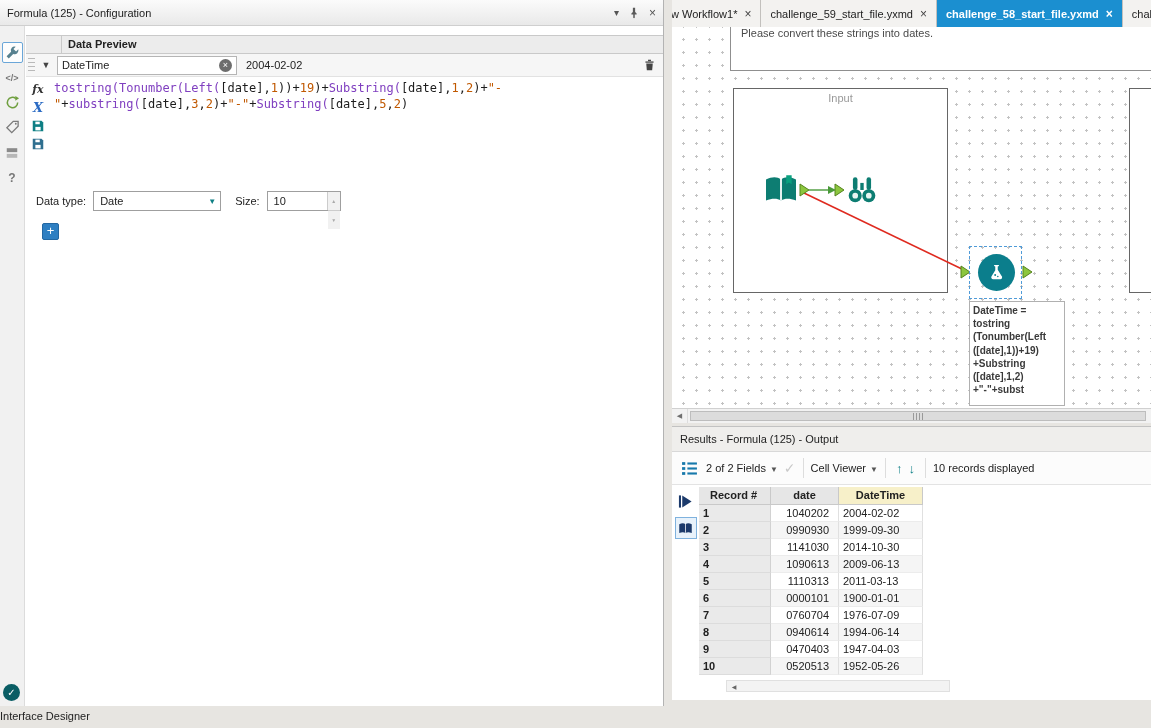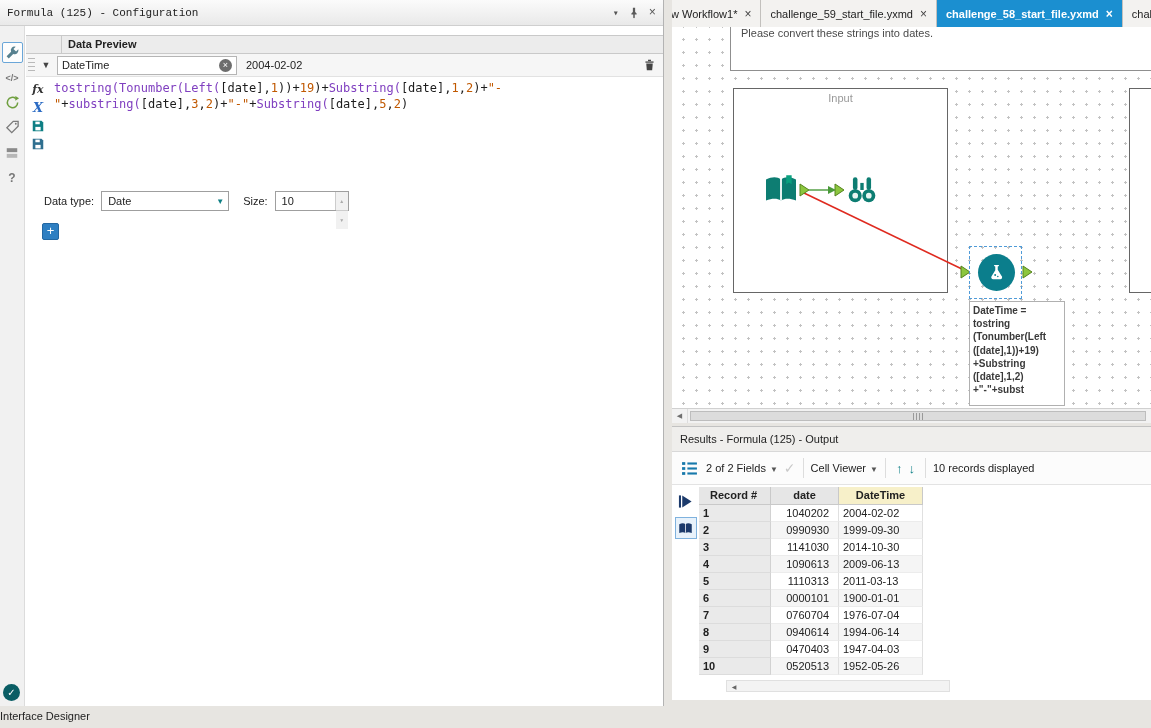--- a/index.html
+++ b/index.html
@@ -5,21 +5,21 @@
   * { margin:0; padding:0; box-sizing:border-box; }
   html,body { width:1151px; height:728px; }
   body {
     font-family:"Liberation Sans", sans-serif;
     font-size:11px; color:#222;
     background:#e7e5e1;
     position:relative; overflow:hidden;
   }
   
   .left-panel { position:absolute; left:0; top:0; width:664px; height:706px; background:#fff; border-right:1px solid #b3b3b3; }
-  .panel-titlebar { height:26px; background:linear-gradient(#fbfbfb,#e9e9e9); border-bottom:1px solid #cfcfcf; display:flex; align-items:center; padding:4px 7px;font-family:Liberation Mono, monospace; }
+  .panel-titlebar { height:26px; background:linear-gradient(#fbfbfb,#e9e9e9); border-bottom:1px solid #cfcfcf; display:flex; align-items:center; padding:4px 7px; }
   .panel-title { flex:1; font-size:11px; color:#222; }
   .tb-icon { margin-left:9px; color:#555; font-size:10px; display:flex; align-items:center; cursor:default; }
   .tool-strip { position:absolute; left:0; top:26px; bottom:0; width:25px; background:#f1f1f1; border-right:1px solid #dcdcdc; padding-top:12px; }
   .strip-icon { width:21px; height:21px; margin:4px auto; display:flex; align-items:center; justify-content:center; border-radius:2px; font-size:9px; color:#777; }
   .strip-icon.selected { background:#fdfdfd; border:1px solid #6aa6d8; }
   .strip-check { position:absolute; left:3px; bottom:5px; width:17px; height:17px; border-radius:50%; background:#0a5d64; color:#fff; font-size:10px; display:flex; align-items:center; justify-content:center; }
   .config-area { position:absolute; left:26px; top:26px; right:0; bottom:0; background:#fff; }
   .grid-header { display:flex; height:19px; margin-top:9px; font-weight:bold; background:#ececec; border-top:1px solid #c9c9c9; border-bottom:1px solid #c9c9c9; }
   .gh-cell { border-right:1px solid #c9c9c9; padding:2px 6px; white-space:nowrap; overflow:hidden; }
   .gh-blank { width:36px; }
@@ -35,21 +35,21 @@
   .formula-area { display:flex; height:108px; }
   .fx-col { width:24px; padding-top:3px; }
   .fx-item { width:19px; height:17px; margin:1px auto; display:flex; align-items:center; justify-content:center; }
   .fx-glyph { font-family:"DejaVu Serif", serif; font-style:italic; font-weight:bold; font-size:11px; color:#333; }
   .x-glyph { font-family:"DejaVu Serif", serif; font-style:italic; font-weight:bold; font-size:13px; color:#2b6bc4; }
   .code { flex:1; padding:4px 4px 0 4px; font-family:"DejaVu Sans Mono", monospace; font-size:12px; line-height:1.32; white-space:pre; }
   .tok-fn { color:#8040c0; }
   .tok-num { color:#c05800; }
   .tok-str { color:#c05800; }
   .tok-pl { color:#1c1c1c; }
-  .type-row { display:flex; align-items:center; height:26px; padding-left:10px; margin-top:3px;margin-left:8px; }
+  .type-row { display:flex; align-items:center; height:26px; padding-left:10px; margin-top:3px; }
   .type-label { margin-right:7px; }
   .dropdown { width:128px; height:20px; border:1px solid #9f9f9f; background:#fff; display:flex; align-items:center; padding-left:6px; }
   .dd-arrow { margin-left:auto; width:16px; text-align:center; color:#0e7f84; font-size:8px; }
   .size-label { margin-left:14px; margin-right:7px; }
   .size-box { width:74px; height:20px; border:1px solid #9f9f9f; background:#fff; position:relative; line-height:18px; padding-left:6px; }
   .spinner { position:absolute; right:0; top:0; bottom:0; width:13px; border-left:1px solid #ccc; display:flex; flex-direction:column; }
   .spin-btn { flex:1; background:#f1f1f1; color:#aaa; font-size:5px; display:flex; align-items:center; justify-content:center; }
   .spin-btn + .spin-btn { border-top:1px solid #ccc; }
   .add-btn { margin:9px 0 0 16px; width:17px; height:17px; background:#2e7fc2; border:1px solid #2367a2; border-radius:2px; color:#fff; font-size:13px; line-height:14px; text-align:center; }
   
@@ -385,21 +385,21 @@
               <div class="rt-cell c2">2011-03-13</div>
             </div>
             <div class="rt-row alt">
               <div class="rt-cell c0">6</div>
               <div class="rt-cell c1">0000101</div>
               <div class="rt-cell c2">1900-01-01</div>
             </div>
             <div class="rt-row">
               <div class="rt-cell c0">7</div>
               <div class="rt-cell c1">0760704</div>
-              <div class="rt-cell c2">1976-07-04</div>
+              <div class="rt-cell c2">1976-07-09</div>
             </div>
             <div class="rt-row alt">
               <div class="rt-cell c0">8</div>
               <div class="rt-cell c1">0940614</div>
               <div class="rt-cell c2">1994-06-14</div>
             </div>
             <div class="rt-row">
               <div class="rt-cell c0">9</div>
               <div class="rt-cell c1">0470403</div>
               <div class="rt-cell c2">1947-04-03</div>

